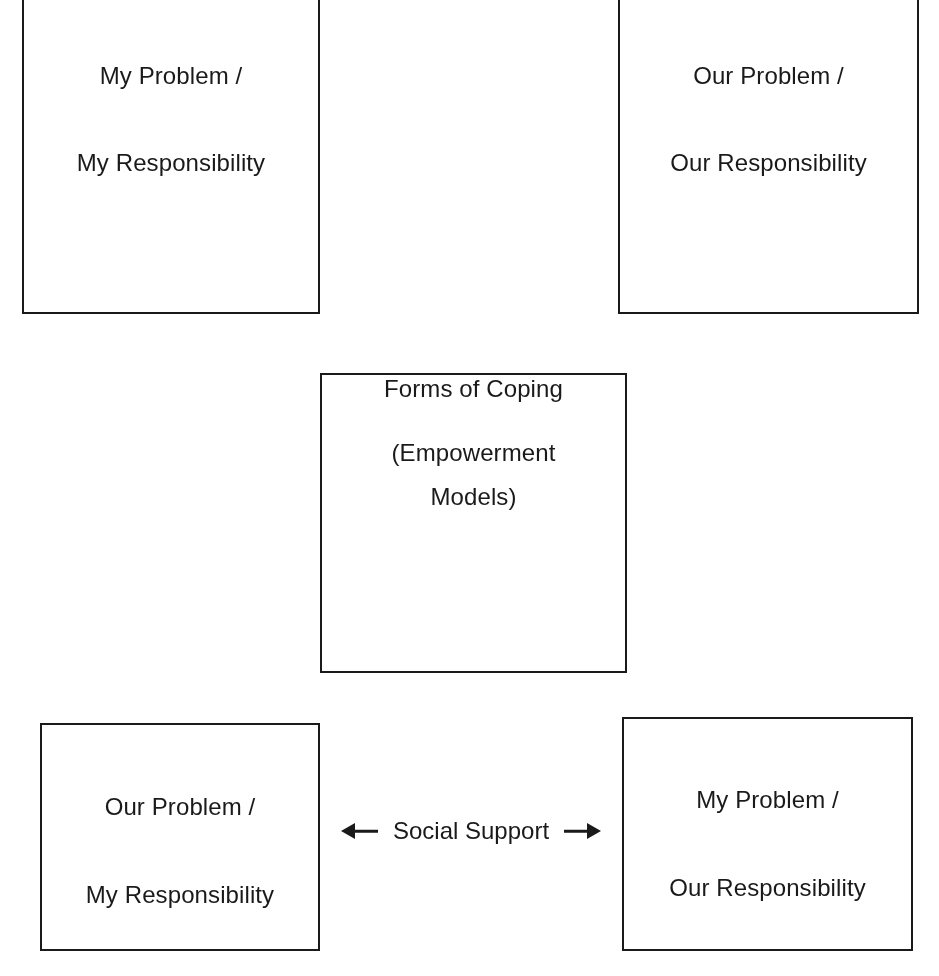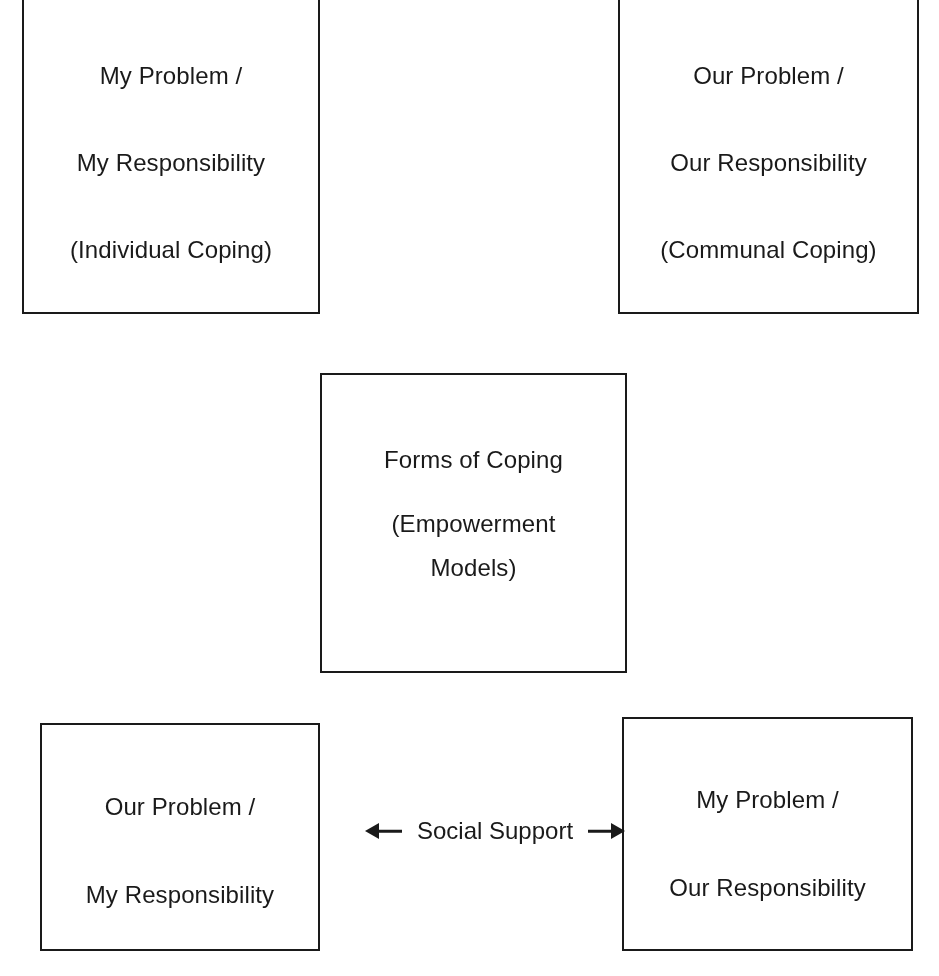--- a/index.html
+++ b/index.html
@@ -73,21 +73,21 @@
   #box-communal-coping .line:nth-child(1) { margin-top: 122px; }
   #box-communal-coping .line:nth-child(2) { margin-top: 59px; }
   #box-communal-coping .line:nth-child(3) { margin-top: 59px; }
 
   #box-forms-of-coping {
     left: 320px;
     top: 373px;
     width: 307px;
     height: 300px;
   }
-  #box-forms-of-coping .line:nth-child(1) { margin-top: 71px; }
+  #box-forms-of-coping .line:nth-child(1) { }
   #box-forms-of-coping .line:nth-child(2) { margin-top: 36px; }
   #box-forms-of-coping .line:nth-child(3) { margin-top: 16px; }
 
   #box-our-problem-my-responsibility {
     left: 40px;
     top: 723px;
     width: 280px;
     height: 228px;
   }
   #box-our-problem-my-responsibility .line:nth-child(1) { margin-top: 68px; }
@@ -107,21 +107,20 @@
     position: absolute;
     left: 320px;
     top: 808px;
     width: 302px;
     height: 46px;
     display: flex;
     flex-direction: row;
     align-items: center;
     justify-content: center;
     gap: 0px;
-    padding-left: 24px;
   }
 
   .arrow {
     position: relative;
     width: 38px;
     height: 24px;
     flex: 0 0 auto;
   }
   .arrow .shaft {
     position: absolute;
@@ -153,27 +152,25 @@
   }
 </style>
 </head>
 <body>
 
 <div class="canvas">
 
   <div class="node" id="box-individual-coping">
     <span class="line">My Problem /</span>
     <span class="line">My Responsibility</span>
-    <span class="line">(Individual Coping)</span>
   </div>
 
   <div class="node" id="box-communal-coping">
     <span class="line">Our Problem /</span>
     <span class="line">Our Responsibility</span>
-    <span class="line">(Communal Coping)</span>
   </div>
 
   <div class="node" id="box-forms-of-coping">
     <span class="line">Forms of Coping</span>
     <span class="line">(Empowerment</span>
     <span class="line">Models)</span>
   </div>
 
   <div class="node" id="box-our-problem-my-responsibility">
     <span class="line">Our Problem /</span>

